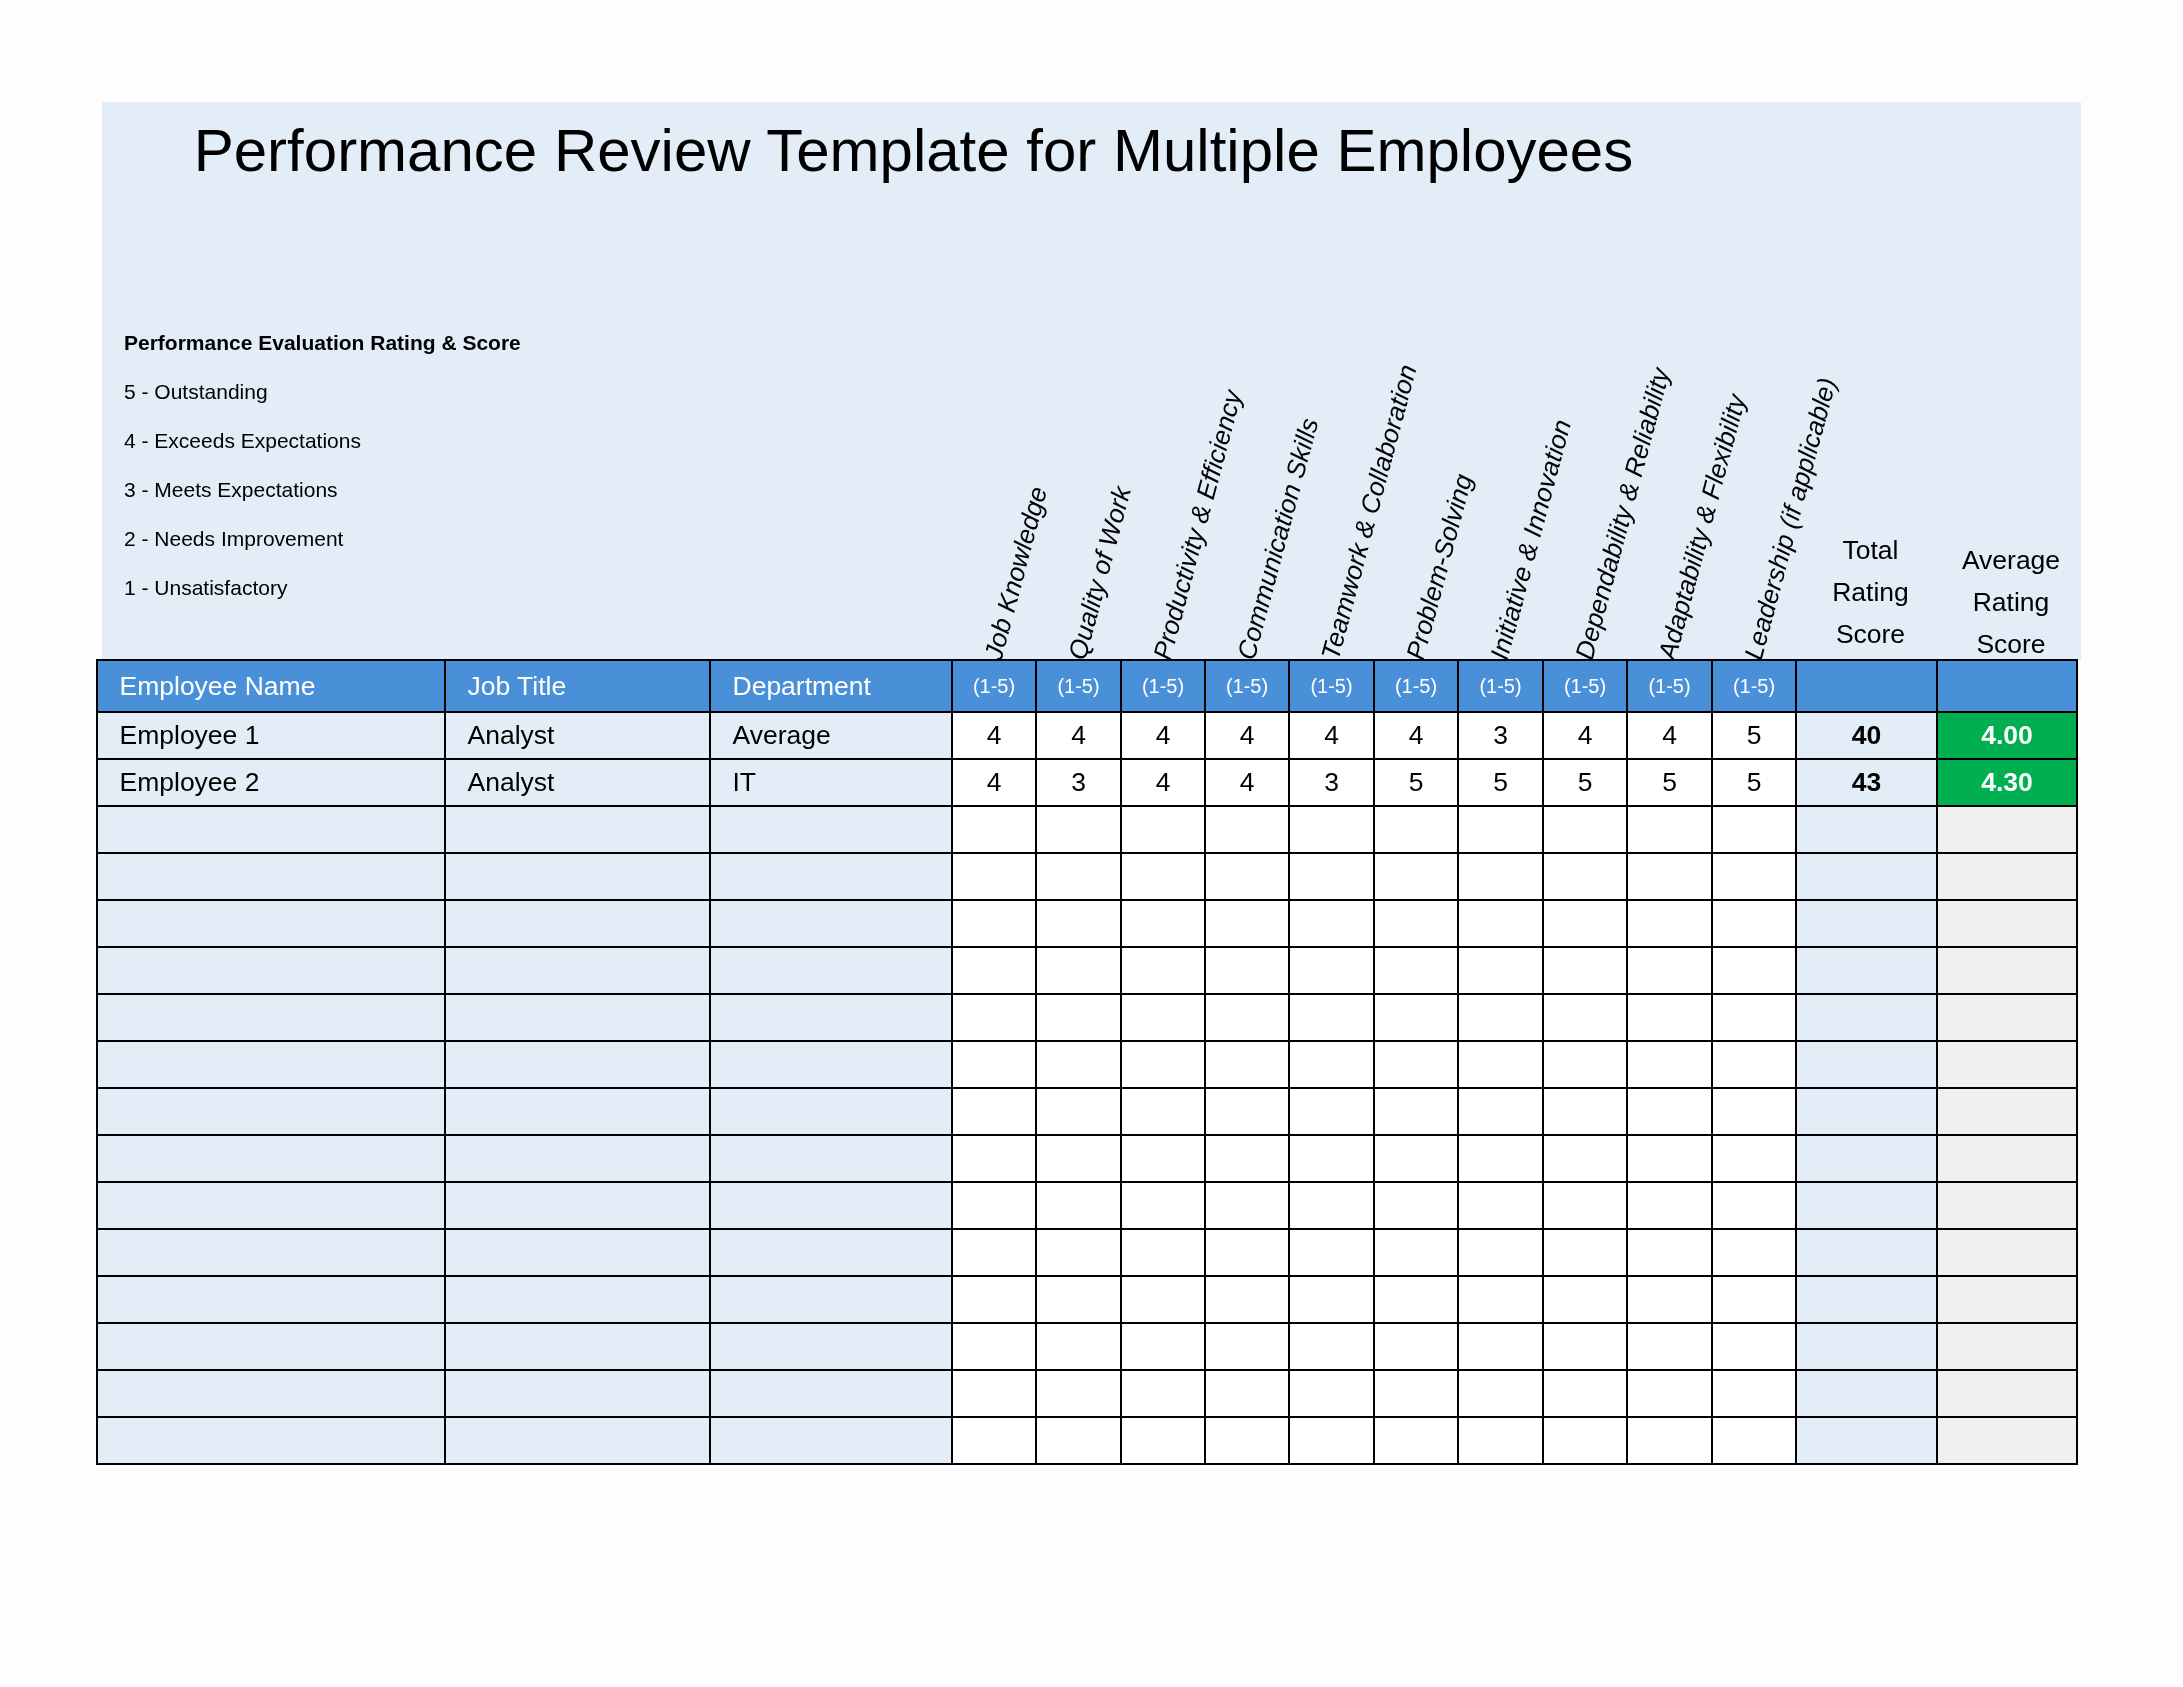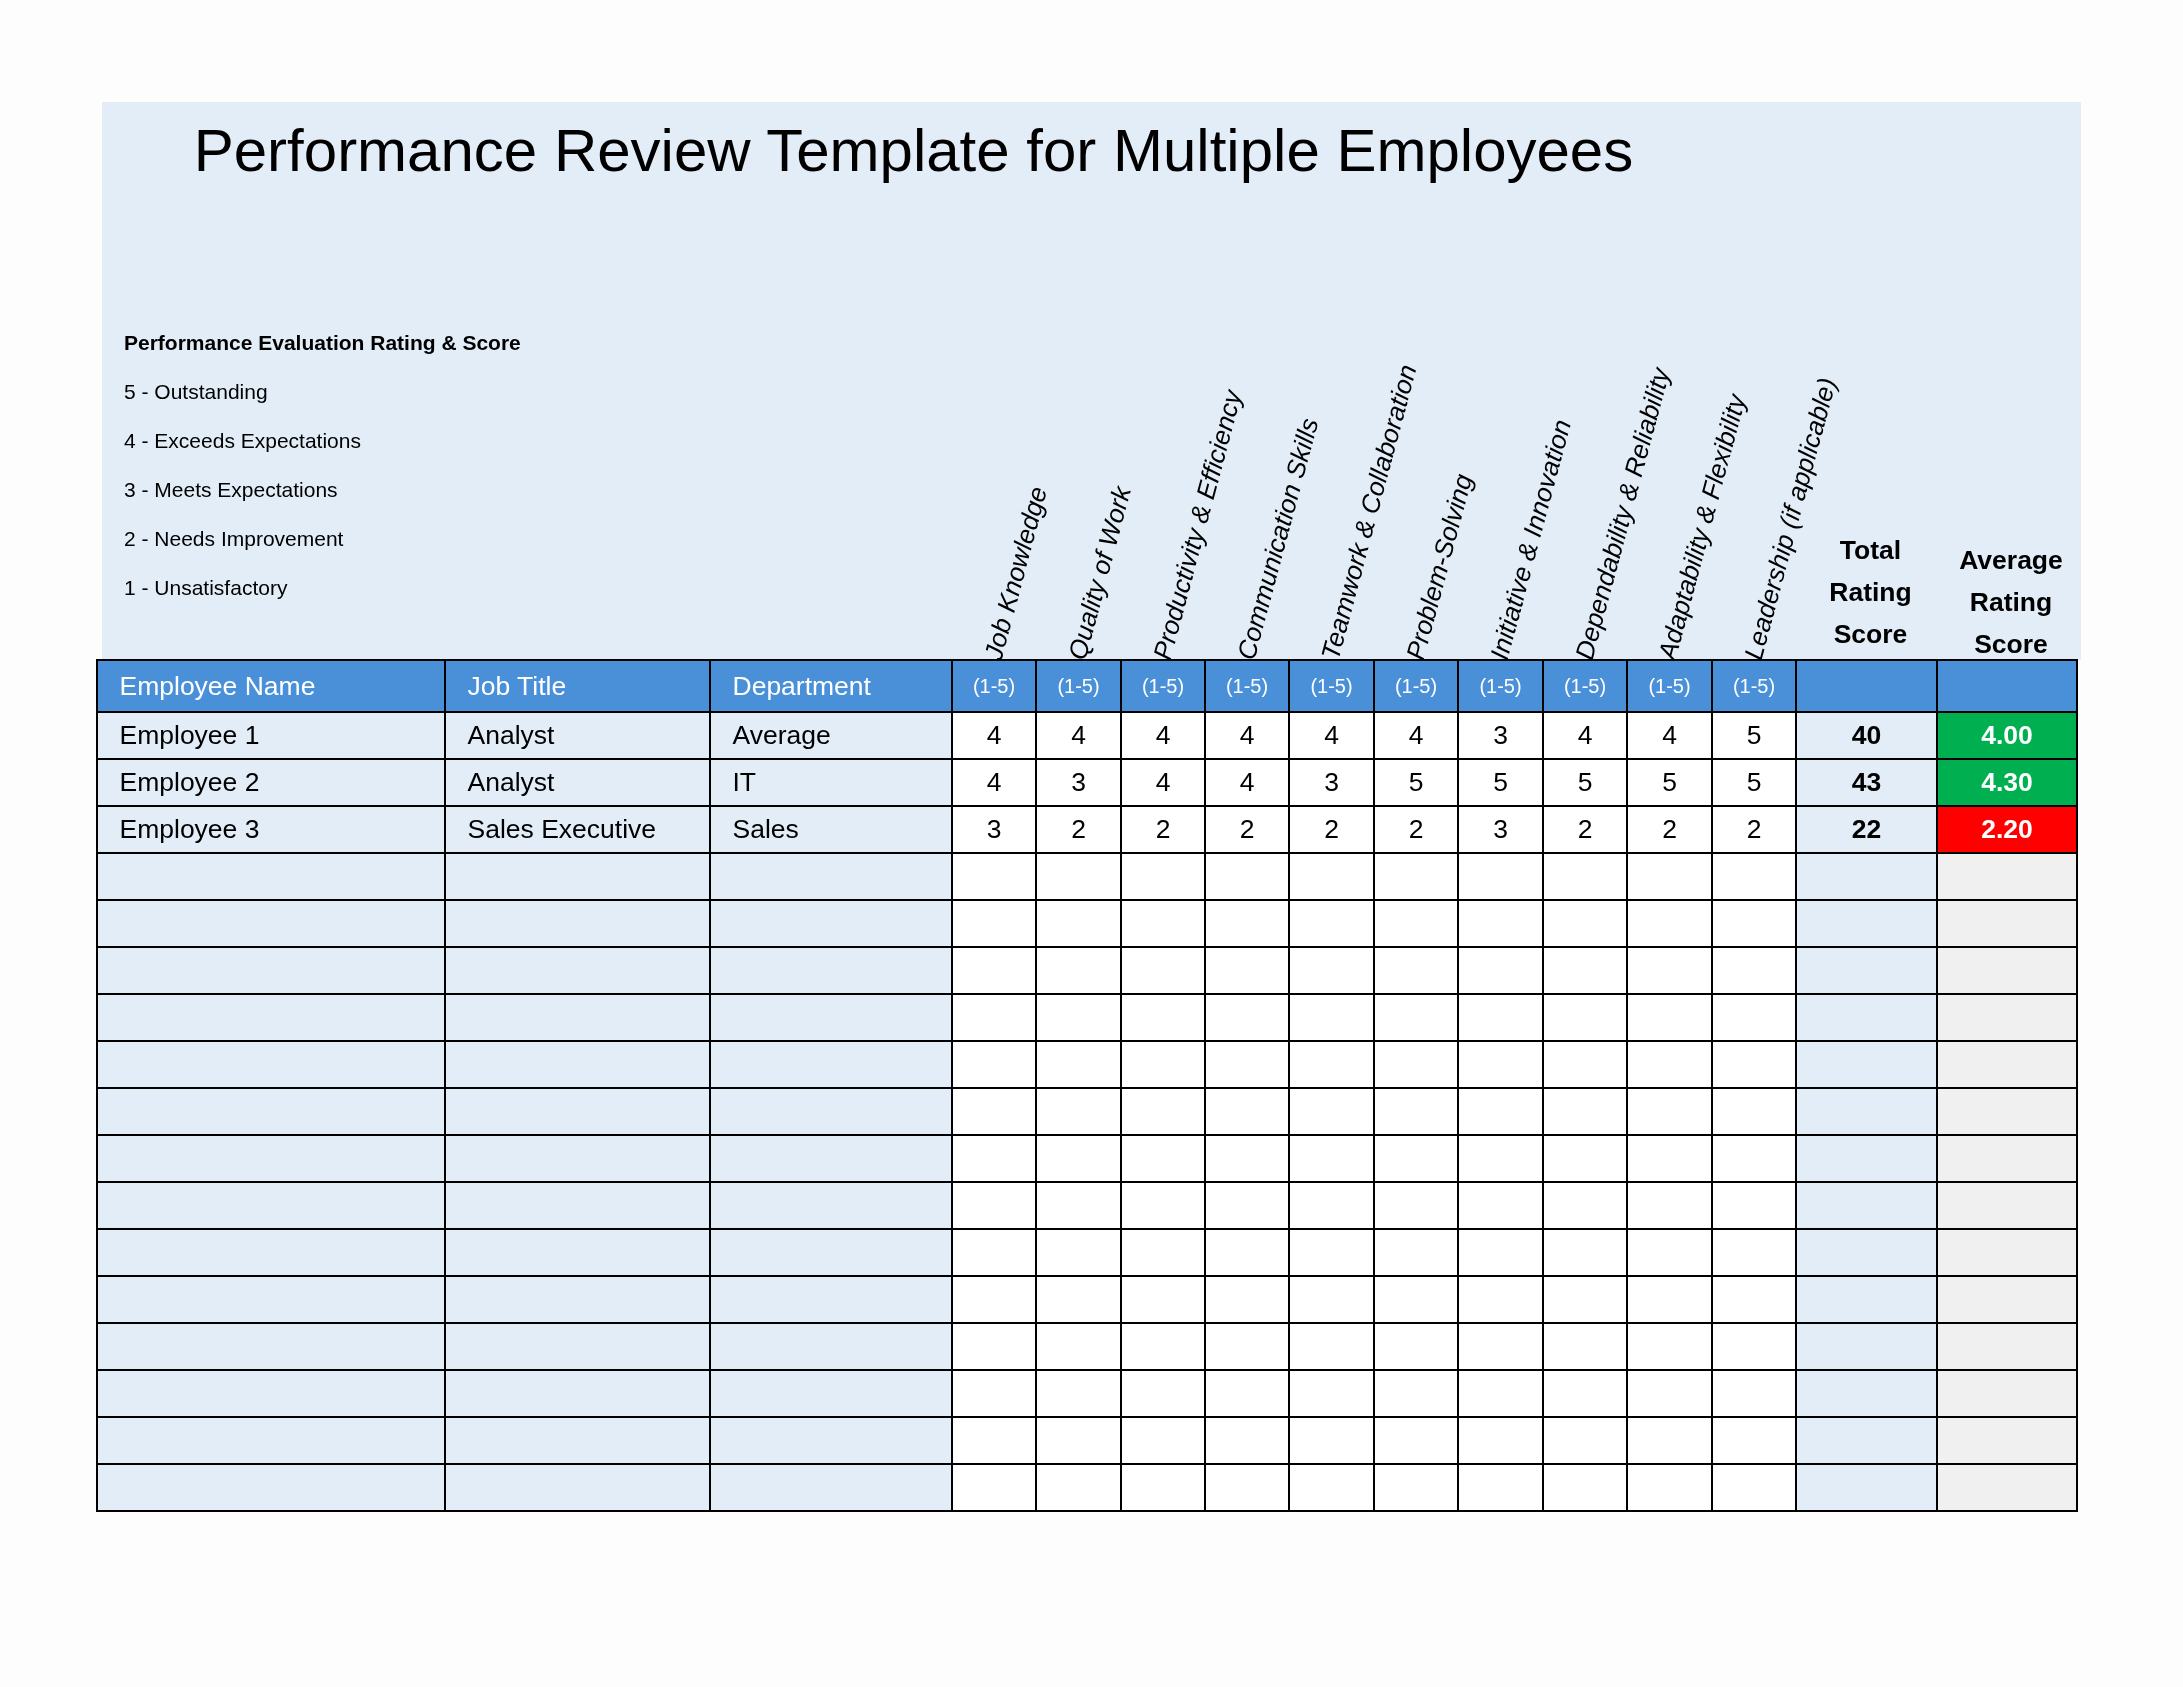--- a/index.html
+++ b/index.html
@@ -3,21 +3,21 @@
 <meta charset="utf-8">
 <style>
   html,body{margin:0;padding:0;}
   body{width:2183px;height:1687px;background:#fdfdfd;position:relative;overflow:hidden;font-family:"Liberation Sans","DejaVu Sans",sans-serif;color:#000;}
   .band{position:absolute;left:102px;top:102px;width:1979px;height:558px;background:#e2edf8;}
   .title{position:absolute;left:102px;top:116px;width:1623px;text-align:center;font-size:60px;font-weight:400;letter-spacing:0px;}
   .legend{position:absolute;left:124px;top:318px;font-size:21px;line-height:49px;}
   .legend .lh{font-weight:700;}
   .rot{position:absolute;top:0;left:0;}
   .rot-label{position:absolute;font-size:26px;font-style:italic;white-space:nowrap;transform-origin:0 0;transform:rotate(-75deg);}
-  .sumhdr{position:absolute;font-size:26.5px;font-weight:700;text-align:center;line-height:42px;}
+  .sumhdr{position:absolute;font-size:26.5px;font-weight:400;text-align:center;line-height:42px;}
   table{position:absolute;left:96px;top:659px;border-collapse:collapse;table-layout:fixed;}
   td{border:2.9px solid #000;height:45px;padding:0 0 0 21.5px;font-size:26.5px;white-space:nowrap;overflow:hidden;}
   tr.hdr td{height:50px;background:#4a90d9;color:#fff;}
   td.txt{background:#e2edf8;}
   td.num{background:#fff;text-align:center;padding:0;}
   tr.hdr td.num{background:#4a90d9;color:#fff;font-size:20px;margin-left:14px;}
   td.tot{background:#e2edf8;text-align:center;padding:0;font-weight:700;}
   tr.hdr td.tot{background:#4a90d9;}
   td.avg{background:#f0f0f0;text-align:center;padding:0;font-weight:700;color:#fff;}
   tr.hdr td.avg{background:#4a90d9;}
@@ -125,37 +125,20 @@
         <td class="num">3</td>
         <td class="num">5</td>
         <td class="num">5</td>
         <td class="num">5</td>
         <td class="num">5</td>
         <td class="num">5</td>
         <td class="tot">43</td>
         <td class="avg" style="background: rgb(0, 176, 80);">4.30</td>
       </tr>
       <tr>
-        <td class="txt">Employee 3</td>
-        <td class="txt">Sales Executive</td>
-        <td class="txt">Sales</td>
-        <td class="num">3</td>
-        <td class="num">2</td>
-        <td class="num">2</td>
-        <td class="num">2</td>
-        <td class="num">2</td>
-        <td class="num">2</td>
-        <td class="num">3</td>
-        <td class="num">2</td>
-        <td class="num">2</td>
-        <td class="num">2</td>
-        <td class="tot">22</td>
-        <td class="avg" style="background: rgb(255, 0, 0);">2.20</td>
-      </tr>
-      <tr>
         <td class="txt"></td>
         <td class="txt"></td>
         <td class="txt"></td>
         <td class="num"></td>
         <td class="num"></td>
         <td class="num"></td>
         <td class="num"></td>
         <td class="num"></td>
         <td class="num"></td>
         <td class="num"></td>

